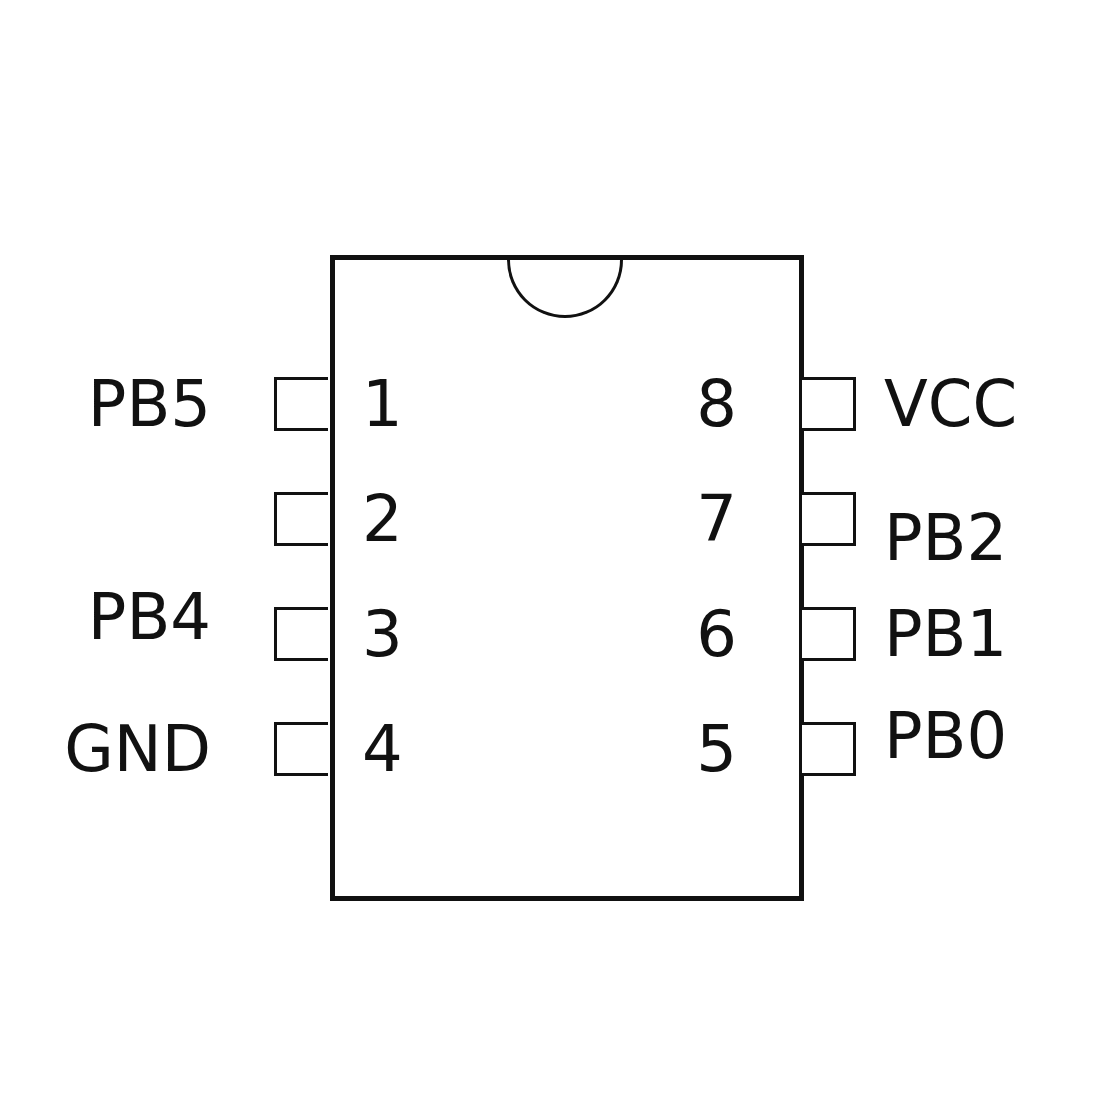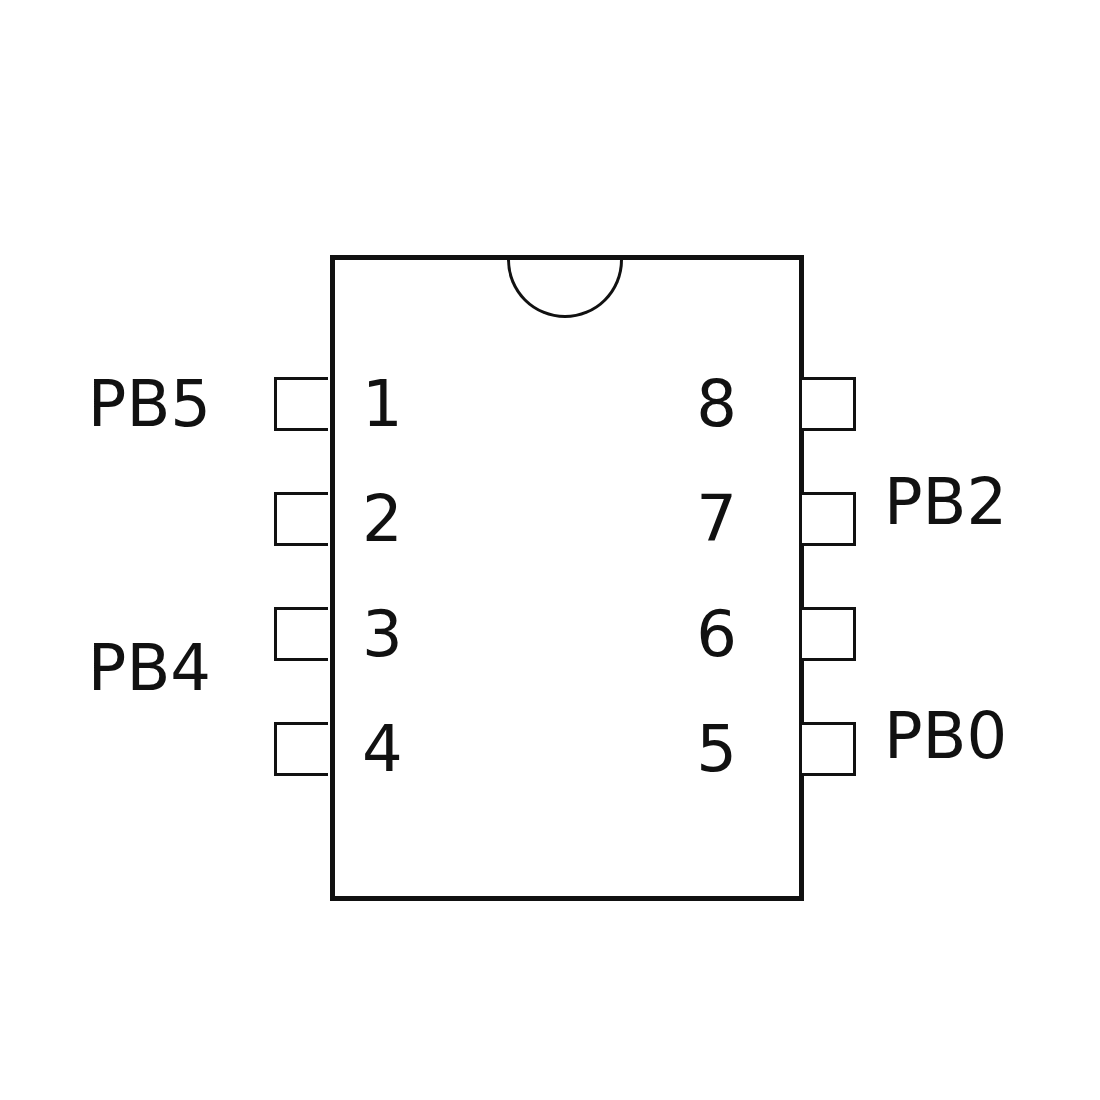--- a/index.html
+++ b/index.html
@@ -24,32 +24,35 @@
   <div class="notch"></div>
 
   <div class="pin-pad left" style="top:377px"></div>
   <div class="label left-name" style="top:372px">PB5</div>
   <div class="label left-num" style="top:372px">1</div>
 
   <div class="pin-pad left" style="top:492px"></div>
   <div class="label left-num" style="top:487px">2</div>
 
   <div class="pin-pad left" style="top:607px"></div>
-  <div class="label left-name" style="top:636px">PB4</div>
+  <div class="label left-name" style="top:585px">PB4</div>
   <div class="label left-num" style="top:602px">3</div>
 
   <div class="pin-pad left" style="top:722px"></div>
+  <div class="label left-name" style="top:717px">GND</div>
   <div class="label left-num" style="top:717px">4</div>
 
   <div class="pin-pad right" style="top:377px"></div>
   <div class="label right-num" style="top:372px">8</div>
+  <div class="label right-name" style="top:372px">VCC</div>
 
   <div class="pin-pad right" style="top:492px"></div>
   <div class="label right-num" style="top:487px">7</div>
-  <div class="label right-name" style="top:470px">PB2</div>
+  <div class="label right-name" style="top:506px">PB2</div>
 
   <div class="pin-pad right" style="top:607px"></div>
   <div class="label right-num" style="top:602px">6</div>
+  <div class="label right-name" style="top:602px">PB1</div>
 
   <div class="pin-pad right" style="top:722px"></div>
   <div class="label right-num" style="top:717px">5</div>
   <div class="label right-name" style="top:704px">PB0</div>
 </div>
 
 </body></html>

